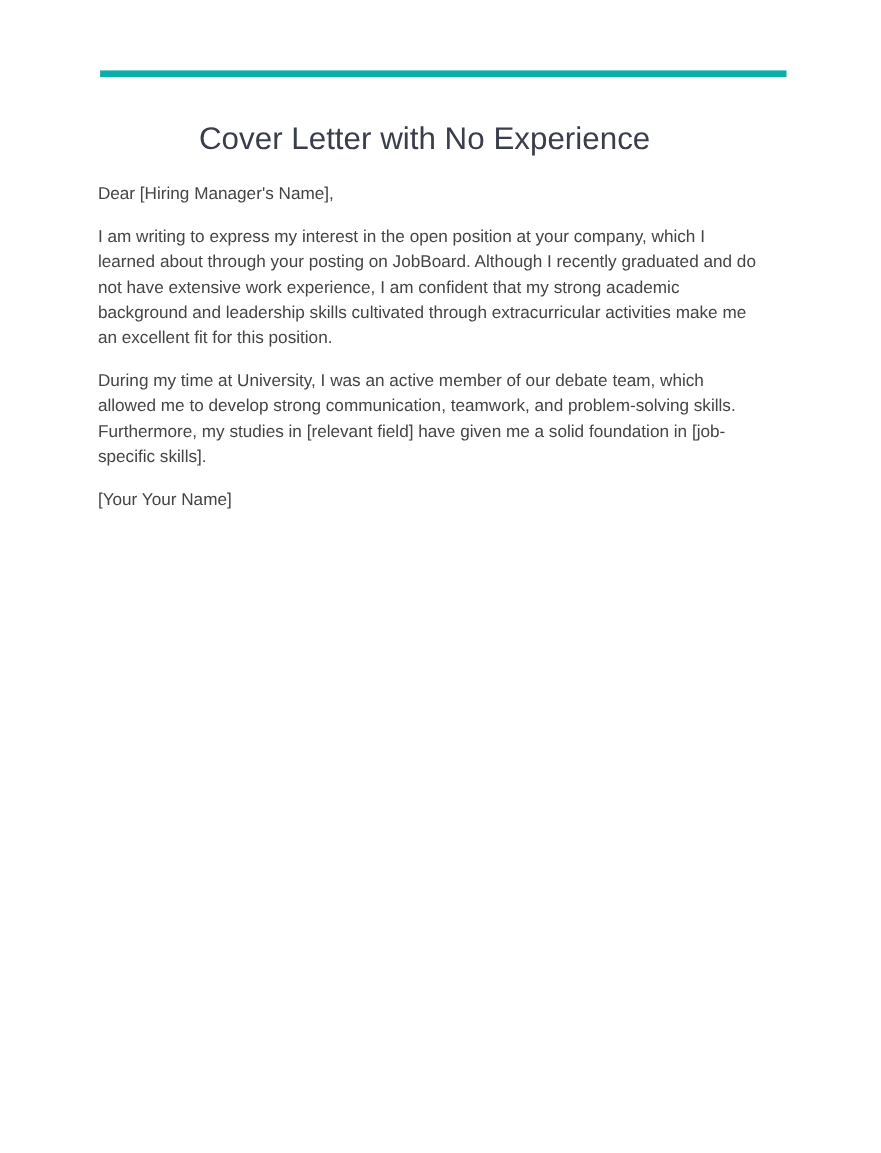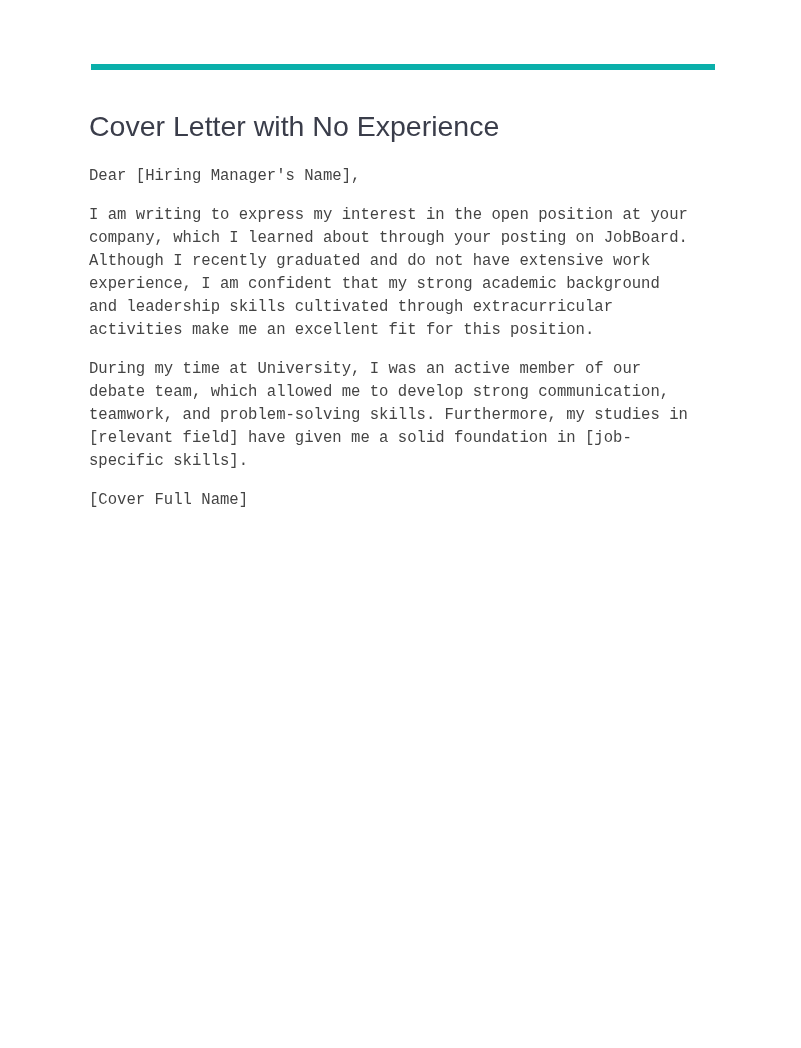--- a/index.html
+++ b/index.html
@@ -20,48 +20,48 @@
       top: 64px;
       width: 624px;
       height: 6px;
       background: #0aafaa;
     }
     .title {
       position: absolute;
       left: 89px;
       top: 106px;
       width: 594px;
+      text-align: center;
       font-size: 28.5px;
       color: #3a3d4a;
       font-weight: normal;
       margin: 0;
       line-height: 40px;
     }
     .letter {
       position: absolute;
       left: 89px;
       top: 165px;
       width: 600px;
       color: #444444;
       font-size: 15.6px;
       line-height: 23px;
     }
     .letter p {
       margin: 0 0 16px 0;
-      font-family: Liberation Mono, monospace;
     }
     .letter .sig {
       margin: 0;
     }
   </style>
 </head>
 <body>
 
 <div class="top-bar"></div>
 
 <h1 class="title">Cover Letter with No Experience</h1>
 
 <div class="letter">
   <p>Dear [Hiring Manager's Name],</p>
   <p>I am writing to express my interest in the open position at your company, which I learned about through your posting on JobBoard. Although I recently graduated and do not have extensive work experience, I am confident that my strong academic background and leadership skills cultivated through extracurricular activities make me an excellent fit for this position.</p>
   <p>During my time at University, I was an active member of our debate team, which allowed me to develop strong communication, teamwork, and problem-solving skills. Furthermore, my studies in [relevant field] have given me a solid foundation in [job-specific skills].</p>
-  <p class="sig">[Cover Full Name]</p>
+  <p class="sig">[Your Your Name]</p>
 </div>
 
 </body></html>

